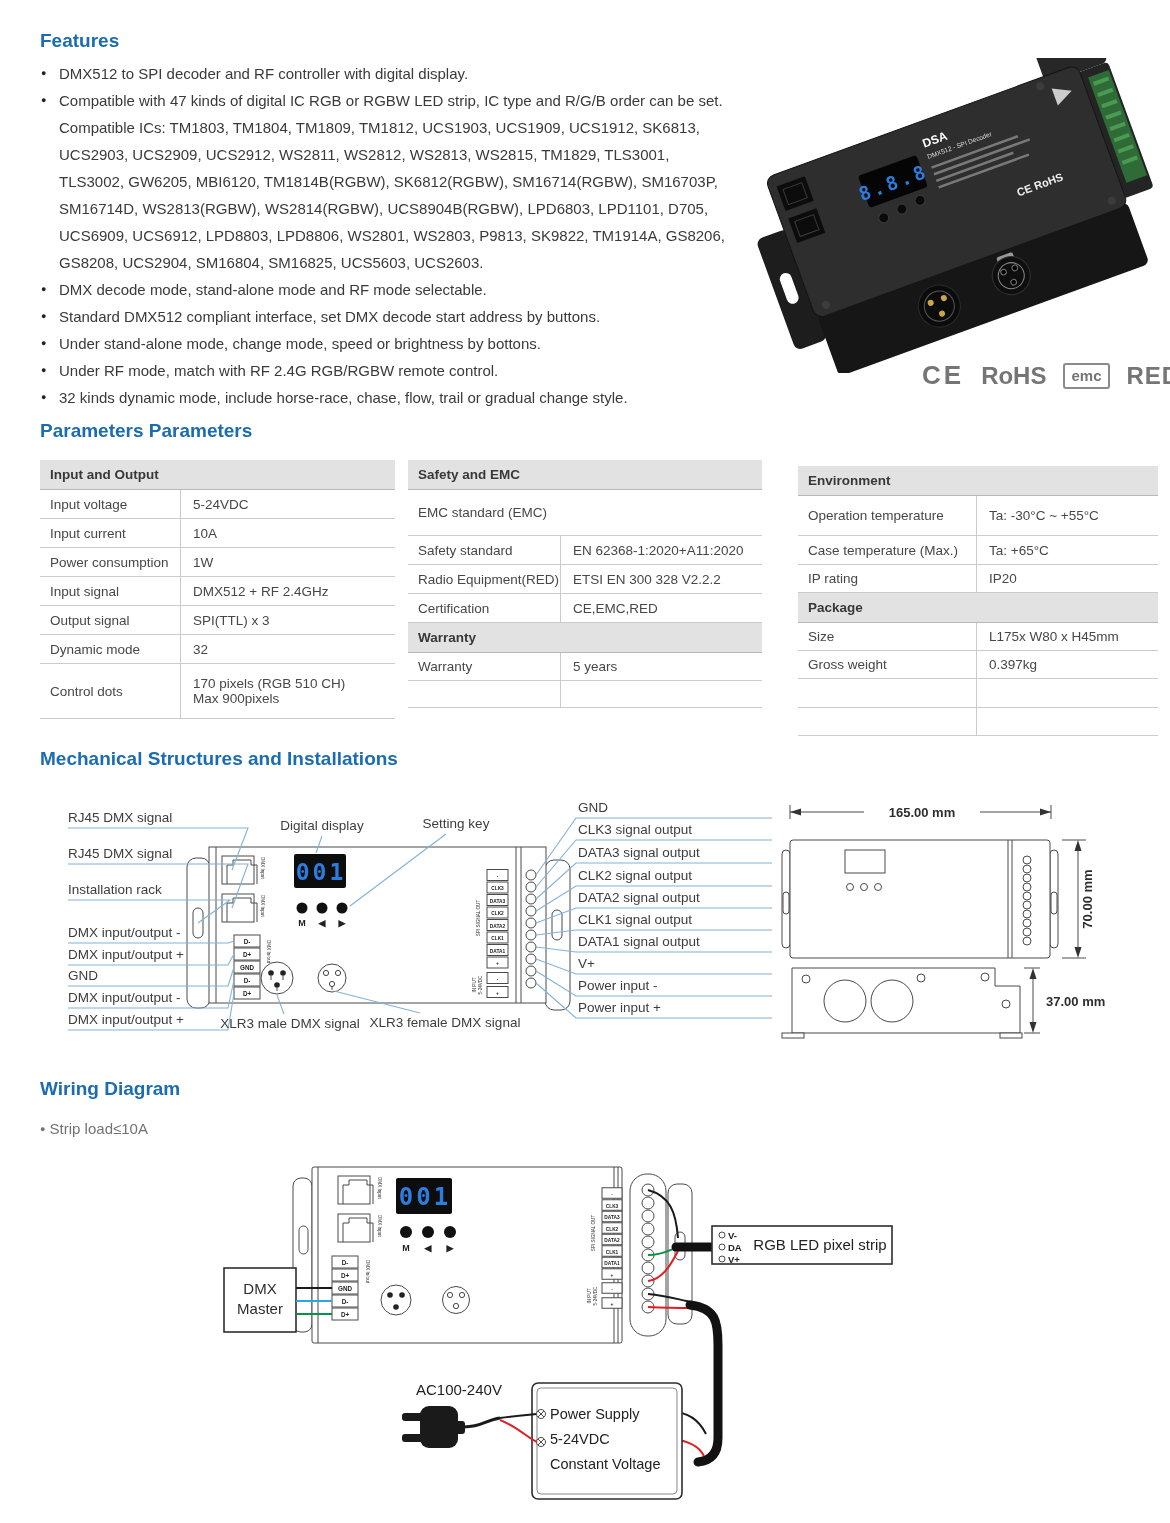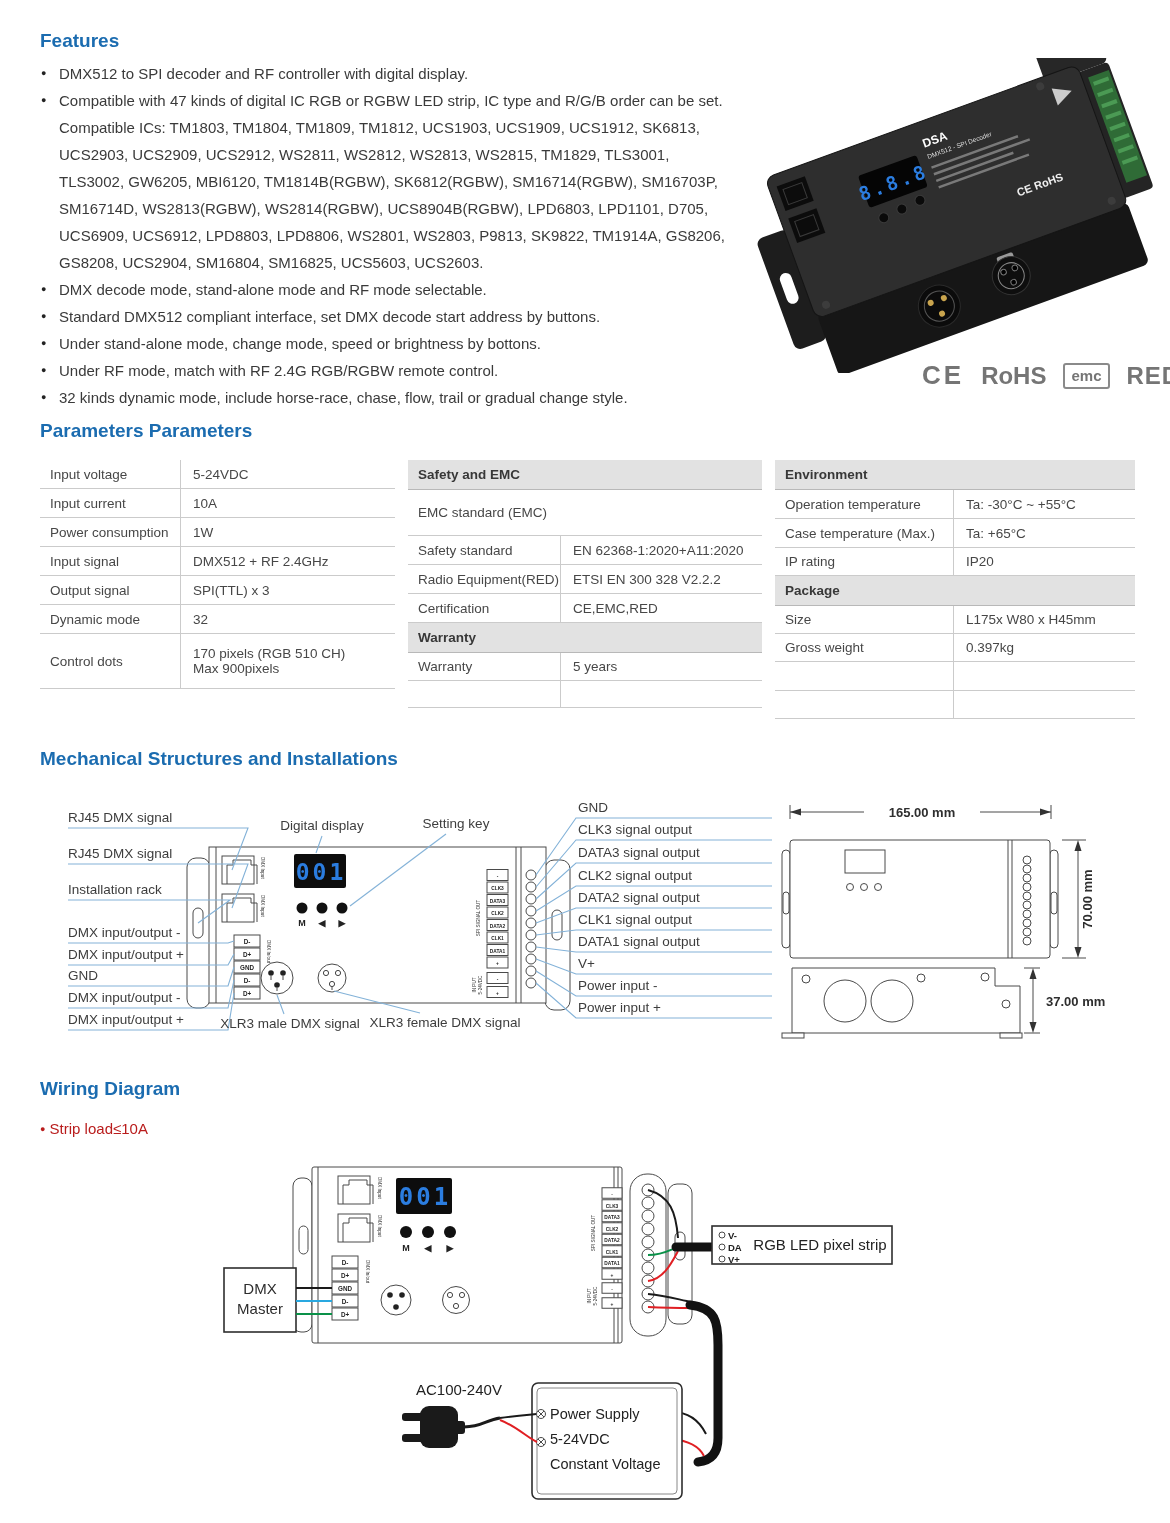--- a/index.html
+++ b/index.html
@@ -115,20 +115,23 @@
   <div class="certs">
     <span class="cert-ce">CE</span>
     <span class="cert-rohs">RoHS</span>
     <span class="cert-emc">emc</span>
     <span class="cert-red">RED</span>
   </div>
 
   <h2 class="sec-title" style="top:420px;">Parameters Parameters</h2>
 
   <div class="tbl t1" style="left:40px;width:355px;">
+    <div class="thead">
+        <span>Input and Output</span>
+      </div>
     <div class="trow" style="height:29px">
         <div class="c1">Input voltage</div>
         <div class="c2">
           <span>5-24VDC</span>
         </div>
       </div>
     <div class="trow" style="height:29px">
         <div class="c1">Input current</div>
         <div class="c2">
           <span>10A</span>
@@ -200,25 +203,25 @@
         <div class="c2">
           <span>5 years</span>
         </div>
       </div>
     <div class="trow" style="height:27px">
         <div class="c1"></div>
         <div class="c2"></div>
       </div>
   </div>
 
-  <div class="tbl t3" style="left:775px;width:360px;">
+  <div class="tbl t3" style="left:798px;width:360px;margin-top:6px;">
     <div class="thead">
         <span>Environment</span>
       </div>
-    <div class="trow" style="height:29px">
+    <div class="trow" style="height:40px">
         <div class="c1">Operation temperature</div>
         <div class="c2">
           <span>Ta: -30°C ~ +55°C</span>
         </div>
       </div>
     <div class="trow" style="height:29px">
         <div class="c1">Case temperature (Max.)</div>
         <div class="c2">
           <span>Ta: +65°C</span>
         </div>
@@ -411,21 +414,21 @@
       <circle cx="921" cy="188" r="4" class="lnw"></circle>
       <circle cx="985" cy="187" r="4" class="lnw"></circle>
       <circle cx="1006" cy="214" r="4" class="lnw"></circle>
     <path class="ln" d="M1024,178 H1040 M1024,243 H1040 M1033,186 V235"></path>
     <polygon points="1033,178 1029.5,189 1036.5,189" fill="#333"></polygon>
       <polygon points="1033,243 1029.5,232 1036.5,232" fill="#333"></polygon>
     <text x="1046" y="216" class="dimt">37.00 mm</text>
   </svg>
 
   <h2 class="sec-title" style="top:1078px;">Wiring Diagram</h2>
-  <div style="position:absolute;left:40px;top:1120px;font-size:15px;color:#b91c1c;">
+  <div style="position:absolute;left:40px;top:1120px;font-size:15px;color:#737373;">
     <span style="font-size:9px;vertical-align:2px;">●</span>
     <span>Strip load≤10A</span>
   </div>
 
   <svg width="1170" height="373" viewBox="0 0 1170 373" style="position:absolute;left:0;top:1150px;">
 
     <rect x="293" y="28" width="19" height="154" rx="8" class="lnw"></rect>
     <rect x="299" y="76" width="9" height="28" rx="4.5" class="lnw"></rect>
     <rect x="312" y="17" width="310" height="176" rx="2" class="lnw"></rect>
     <path d="M318,17 V193 M614,17 V193 M618,17 V193" class="ln"></path>

